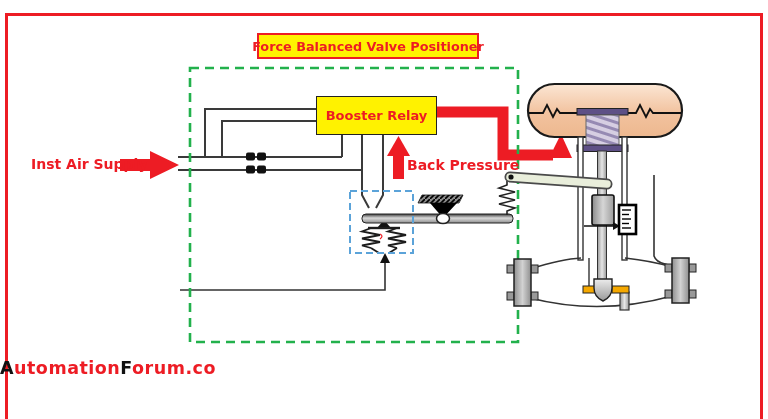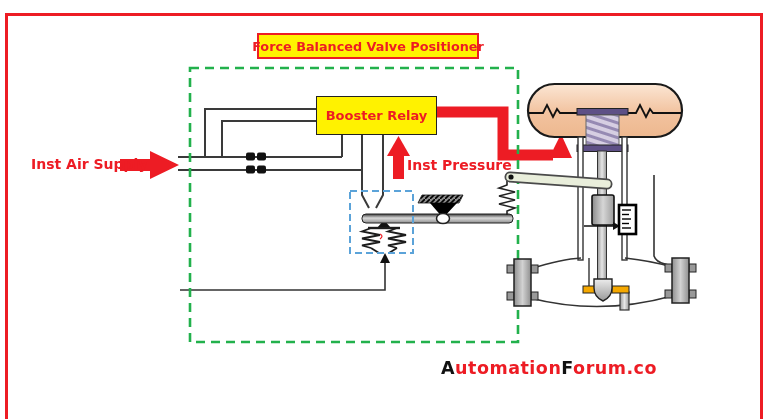--- a/index.html
+++ b/index.html
@@ -17,21 +17,21 @@
     display:flex;align-items:center;justify-content:center;
     color:var(--red);font-weight:bold;font-size:12.8px;white-space:nowrap;box-sizing:border-box;
   }
   .booster-box{
     position:absolute;left:316px;top:87px;width:121px;height:39px;
     background:var(--yellow);border:1.6px solid #222;
     display:flex;align-items:center;justify-content:center;
     color:var(--red);font-weight:bold;font-size:13px;box-sizing:border-box;
   }
   .watermark{
-    position:absolute;left:0;top:349px;width:657px;text-align:right;
+    position:absolute;left:0;top:349px;width:657px;text-align:left;
     font-weight:bold;font-size:17.5px;letter-spacing:0.5px;
   }
   .wm-black{color:#111;}
   .wm-red{color:var(--red);}
 </style>
 </head>
 <body>
 
 <div id="canvas">
 
@@ -209,21 +209,21 @@
       <circle cx="511" cy="168" r="2.6" fill="#111"></circle>
     </g>
   </svg>
 
   <div class="title-box">Force Balanced Valve Positioner</div>
 
   <div class="booster-box">Booster Relay</div>
 
   <div class="lbl" style="left:31px;top:147px;">Inst Air Supply</div>
 
-  <div class="lbl" style="left:407px;top:148px;">Inst Pressure</div>
+  <div class="lbl" style="left:407px;top:148px;">Back Pressure</div>
 
 
 
   <div class="watermark">
     <span class="wm-black">A</span><span class="wm-red">utomation</span><span class="wm-black">F</span><span class="wm-red">orum.co</span>
   </div>
 
 </div>
 
 </body></html>

